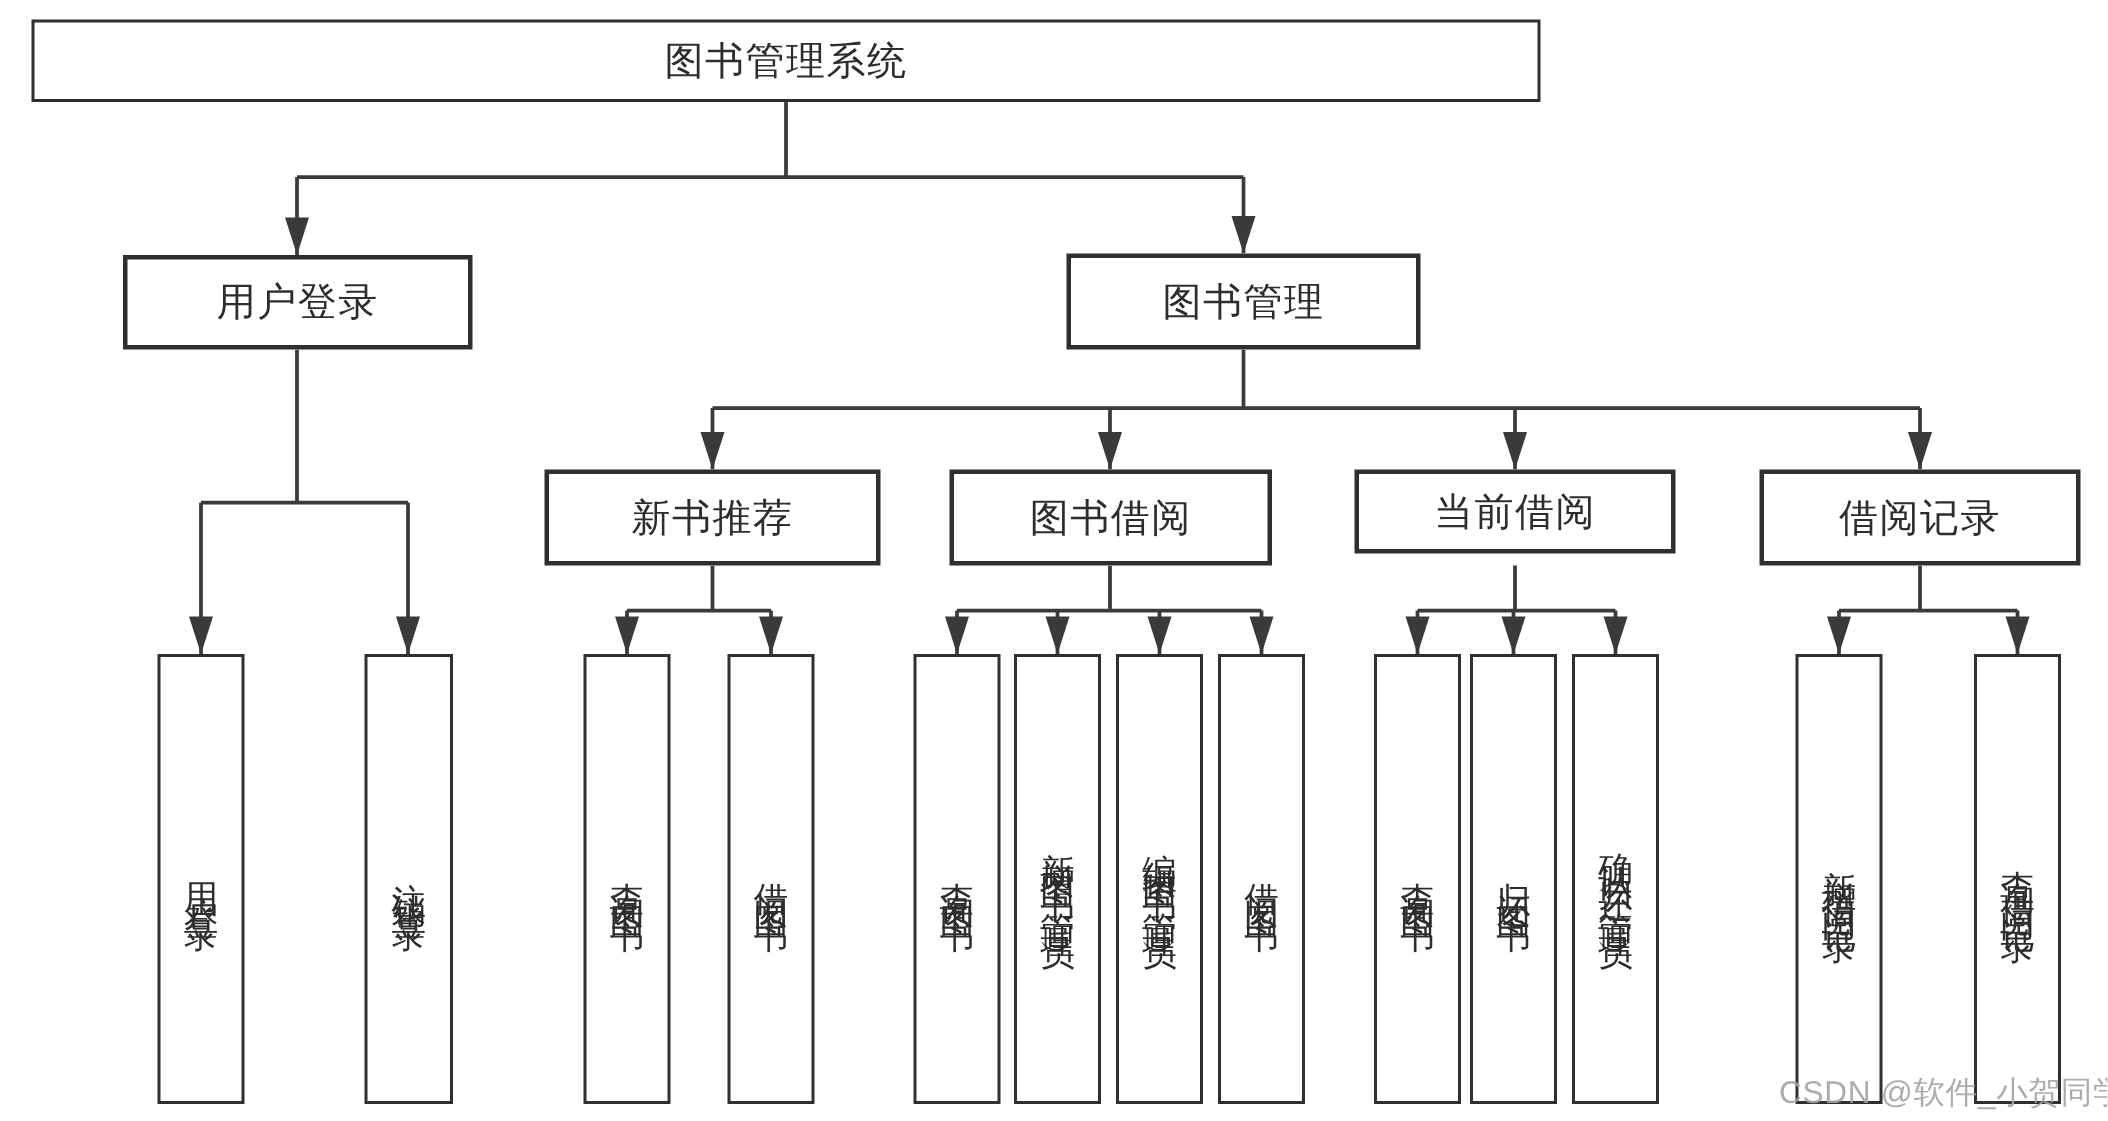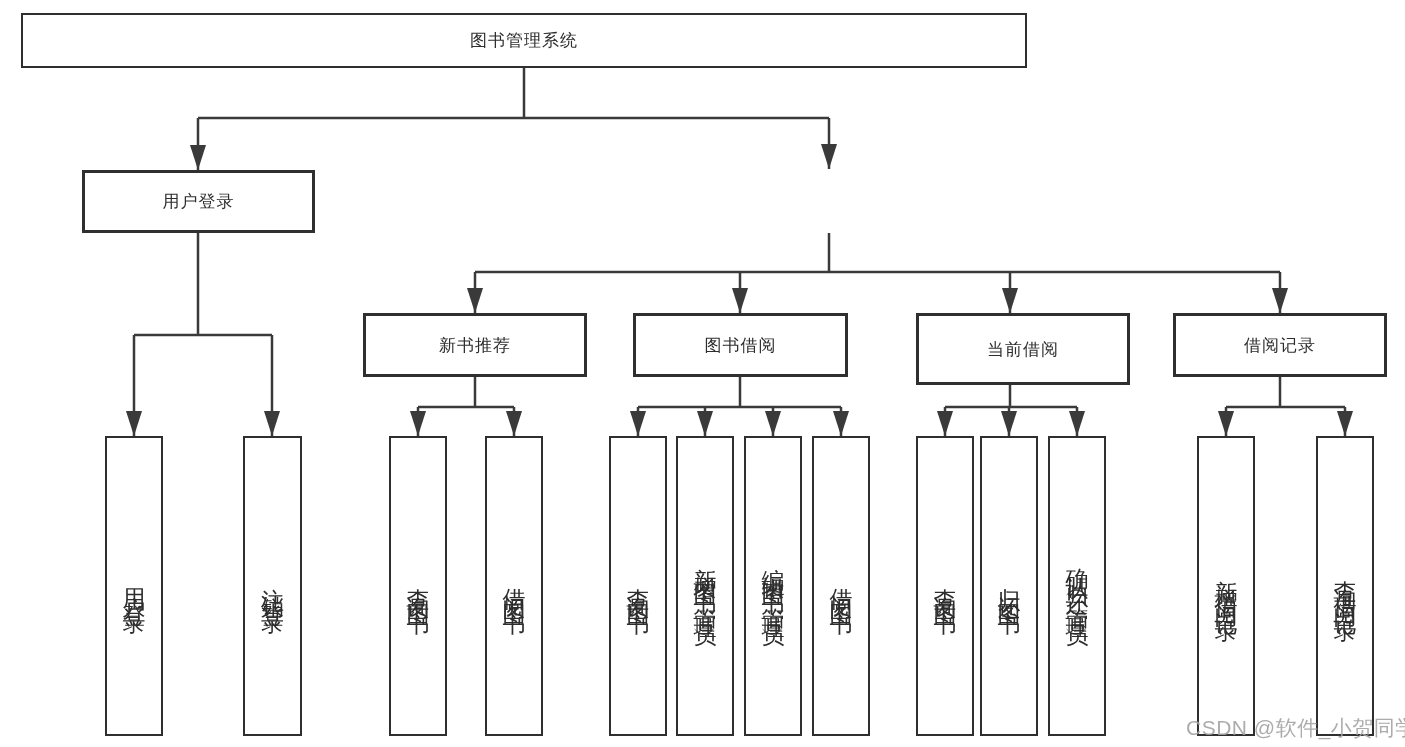--- a/index.html
+++ b/index.html
@@ -25,21 +25,21 @@
   }
   .node {
     position: absolute;
     box-sizing: border-box;
     border: 3px solid #2f2f2f;
     background: #ffffff;
     color: #2d2d2d;
     display: flex;
     align-items: center;
     justify-content: center;
-    font-size: 17px;
+    font-size: 26px;
     letter-spacing: 1px;
     white-space: nowrap;
   }
   .node.root {
     border-width: 2px;
   }
   .node.vnode {
     writing-mode: vertical-rl;
     text-orientation: mixed;
     font-size: 23px;
@@ -100,24 +100,25 @@
     <line x1="1077" y1="407" x2="1077" y2="436" stroke="#3a3a3a" stroke-width="2.5" marker-end="url(#arr)"></line>
 
     <path d="M1280,377 V407 M1226,407 H1345" fill="none" stroke="#3a3a3a" stroke-width="2.5"></path>
     <line x1="1226" y1="407" x2="1226" y2="436" stroke="#3a3a3a" stroke-width="2.5" marker-end="url(#arr)"></line>
     <line x1="1345" y1="407" x2="1345" y2="436" stroke="#3a3a3a" stroke-width="2.5" marker-end="url(#arr)"></line>
   </svg>
 
   <div class="node root" style="left:21px; top:13px; width:1006px; height:55px;">图书管理系统</div>
 
   <div class="node" style="left:82px; top:170px; width:233px; height:63px;">用户登录</div>
+  <div class="node" style="left:711px; top:169px; width:236px; height:64px;">图书管理</div>
 
   <div class="node" style="left:633px; top:313px; width:215px; height:64px;">图书借阅</div>
   <div class="node" style="left:363px; top:313px; width:224px; height:64px;">新书推荐</div>
-  <div class="node" style="left:903px; top:313px; width:214px; height:72px;margin-left:13px;">当前借阅</div>
+  <div class="node" style="left:903px; top:313px; width:214px; height:56px;">当前借阅</div>
   <div class="node" style="left:1173px; top:313px; width:214px; height:64px;">借阅记录</div>
 
   <div class="node vnode" style="left:105px; top:436px; width:58px; height:300px;">用户登录</div>
   <div class="node vnode" style="left:243px; top:436px; width:59px; height:300px;">注销登录</div>
 
   <div class="node vnode" style="left:389px; top:436px; width:58px; height:300px;">查询图书</div>
   <div class="node vnode" style="left:485px; top:436px; width:58px; height:300px;">借阅图书</div>
 
   <div class="node vnode" style="left:609px; top:436px; width:58px; height:300px;">查询图书</div>
   <div class="node vnode" style="left:676px; top:436px; width:58px; height:300px;">新增图书（管理员）</div>

